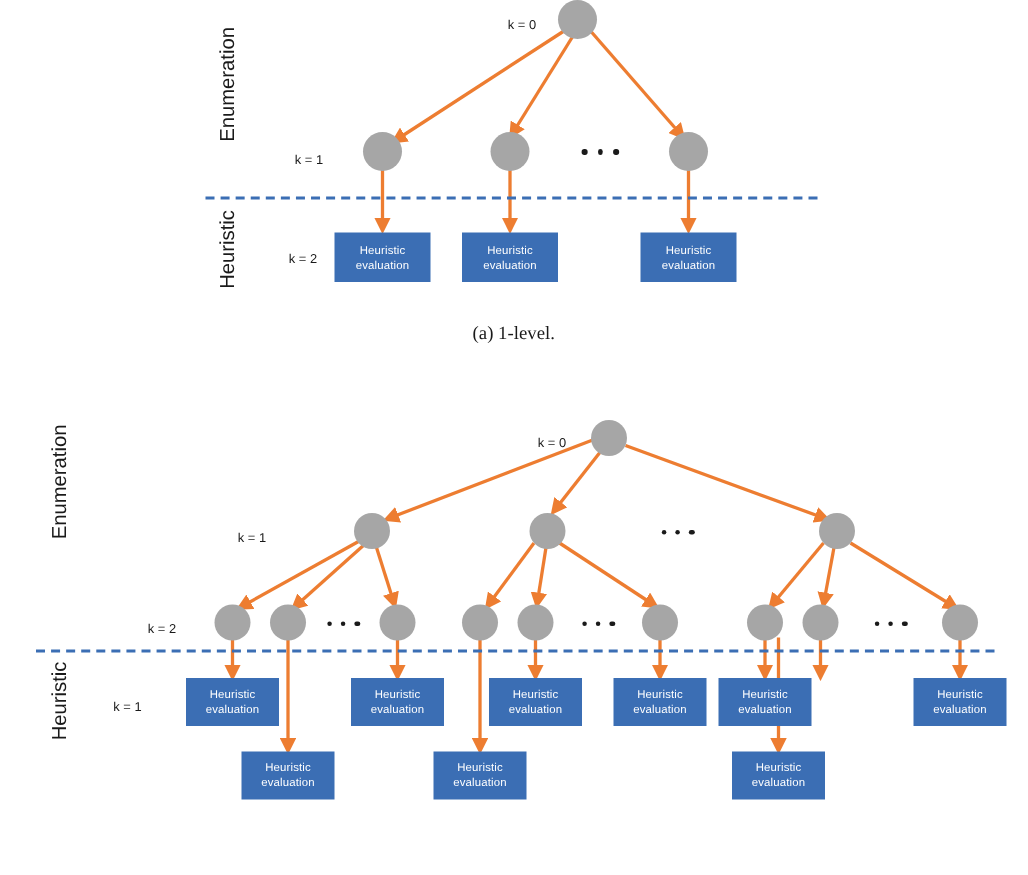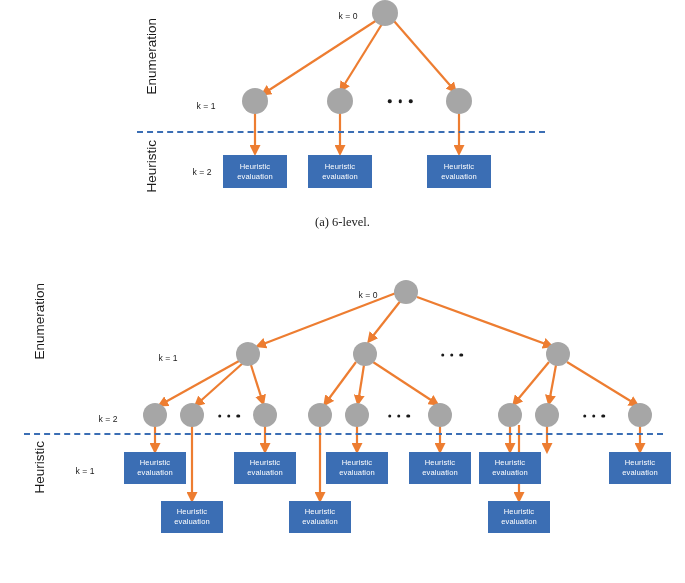--- a/index.html
+++ b/index.html
@@ -169,21 +169,21 @@
     </div>
 
     <div class="klabel" style="left:348px; top:16px;">k = 0</div>
     <div class="klabel" style="left:206px; top:106px;">k = 1</div>
     <div class="klabel" style="left:202px; top:172px;">k = 2</div>
 
     <div class="vlabel" style="left:144px; top:18px;">Enumeration</div>
     <div class="vlabel" style="left:144px; top:140px;">Heuristic</div>
   </div>
 
-  <div class="caption" id="caption-a">(a) 6-level.</div>
+  <div class="caption" id="caption-a">(a) 1-level.</div>
 </div>
 
 <div class="figure" id="figure-b">
 
   <div class="canvas" id="canvas-b">
 
     <svg class="edges" width="685" height="290">
       <defs>
         <marker id="ar-b" markerWidth="5" markerHeight="5" refX="3.6" refY="2.5" orient="auto" markerUnits="strokeWidth">
           <path d="M0,0 L5,2.5 L0,5 z" fill="#ed7d31"></path>

